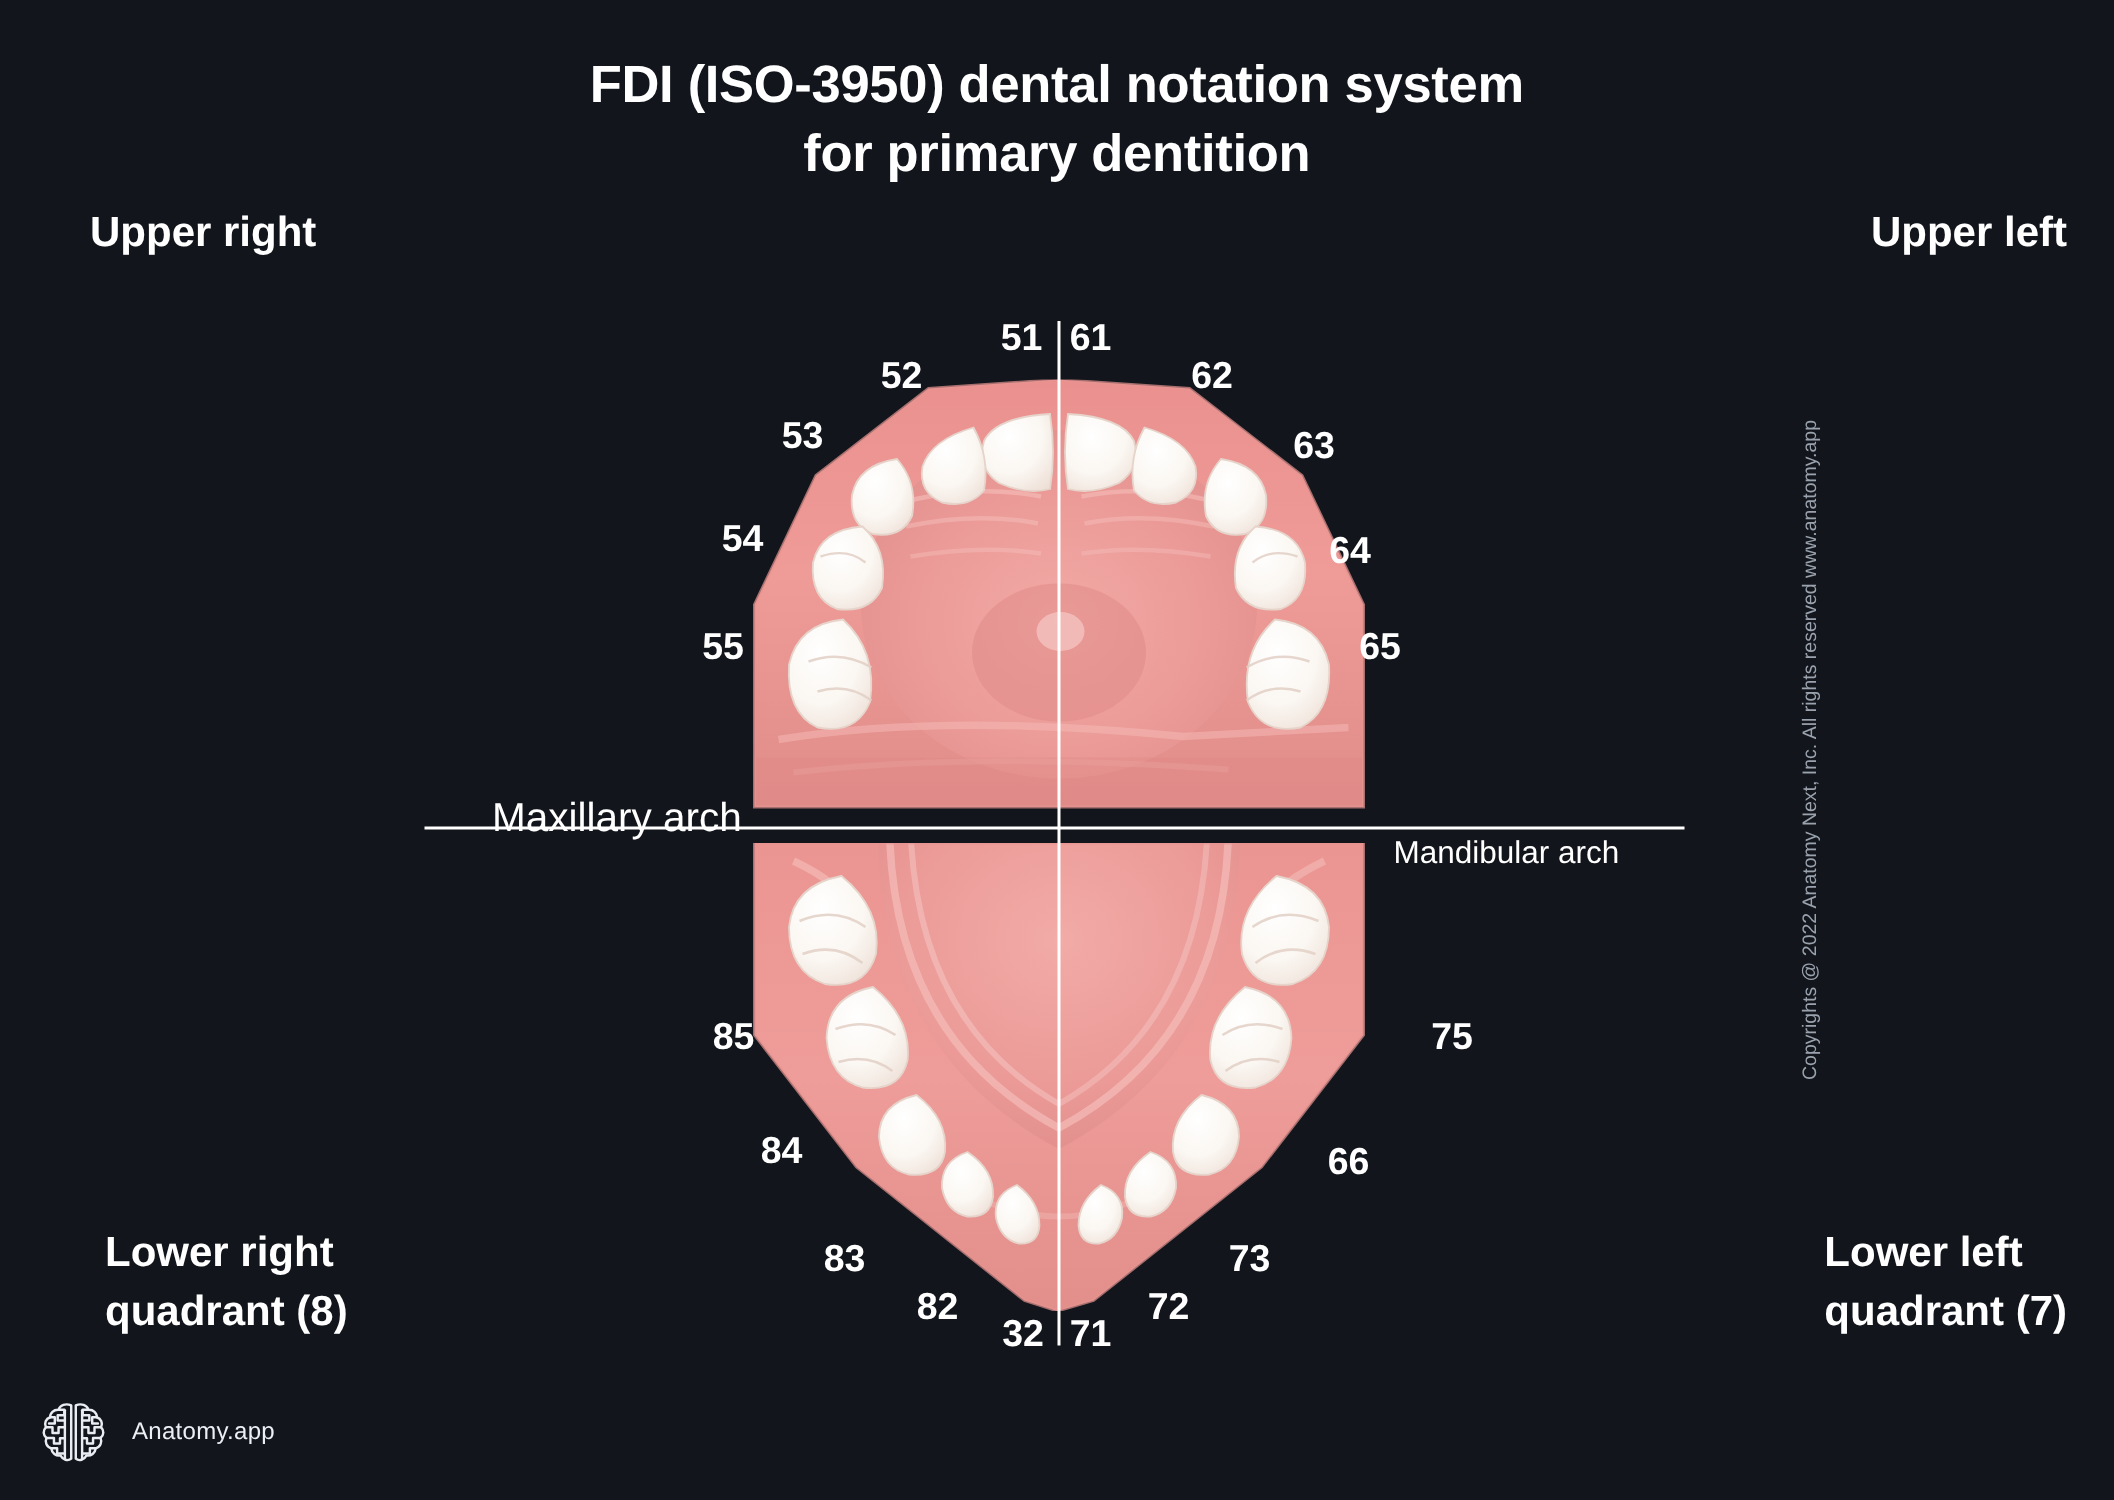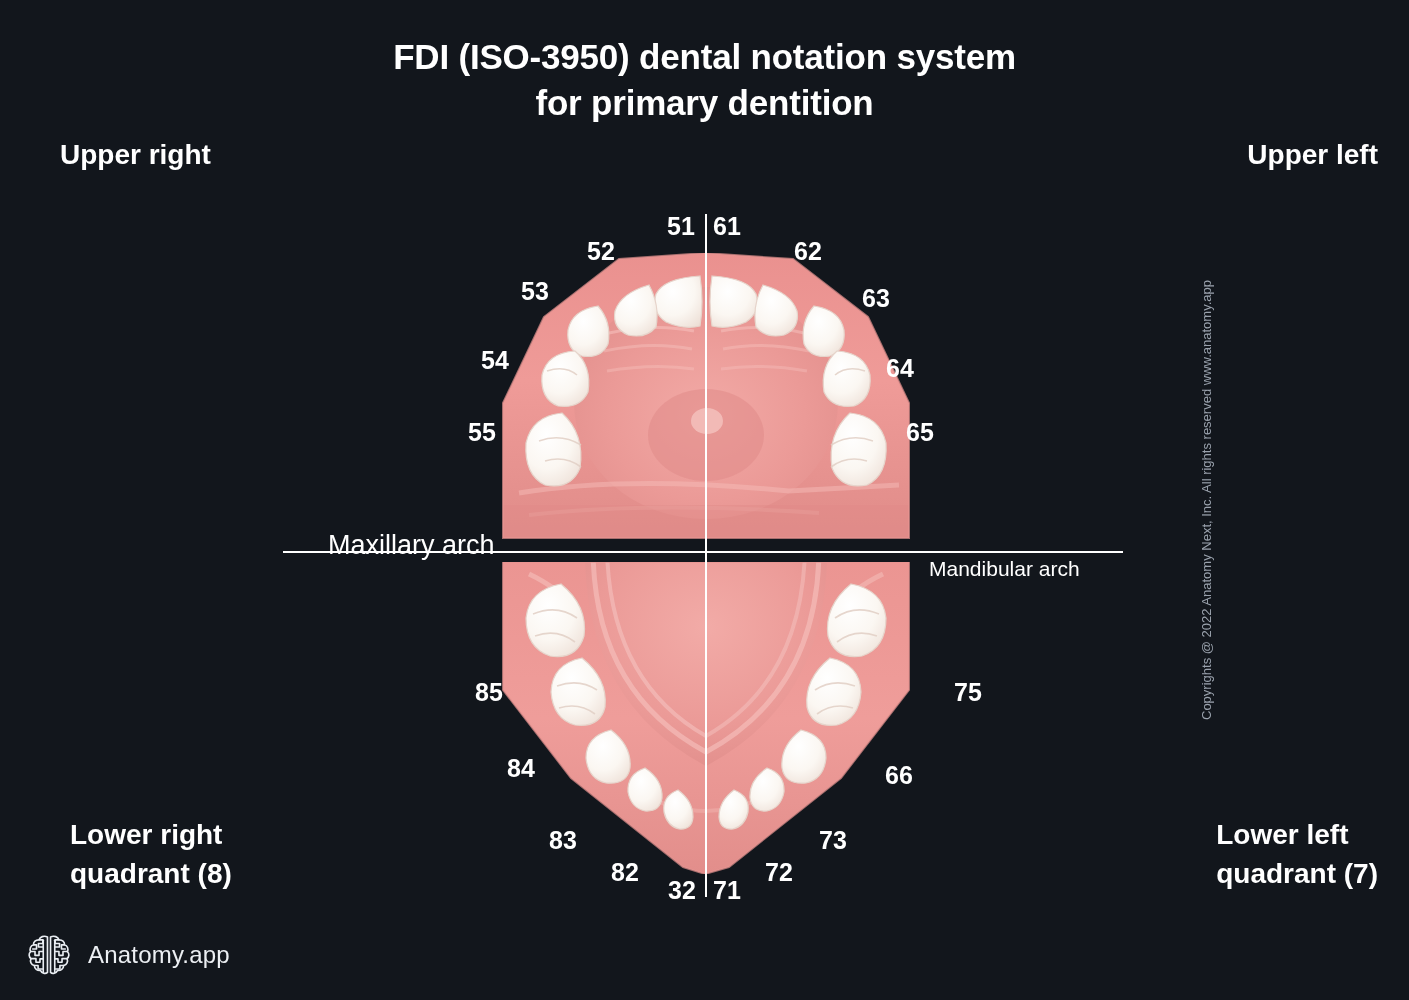--- a/index.html
+++ b/index.html
@@ -136,21 +136,21 @@
   
   #brand {
     position: absolute;
     left: 26px;
     bottom: 22px;
     display: flex;
     align-items: center;
     gap: 16px;
   }
   #brand-name {
-    font-size: 24px;
+    font-size: 16px;
     font-weight: 400;
     color: #eceff3;
     letter-spacing: 0.2px;
   }
 </style>
 </head>
 <body>
 
 <div id="page">
 

